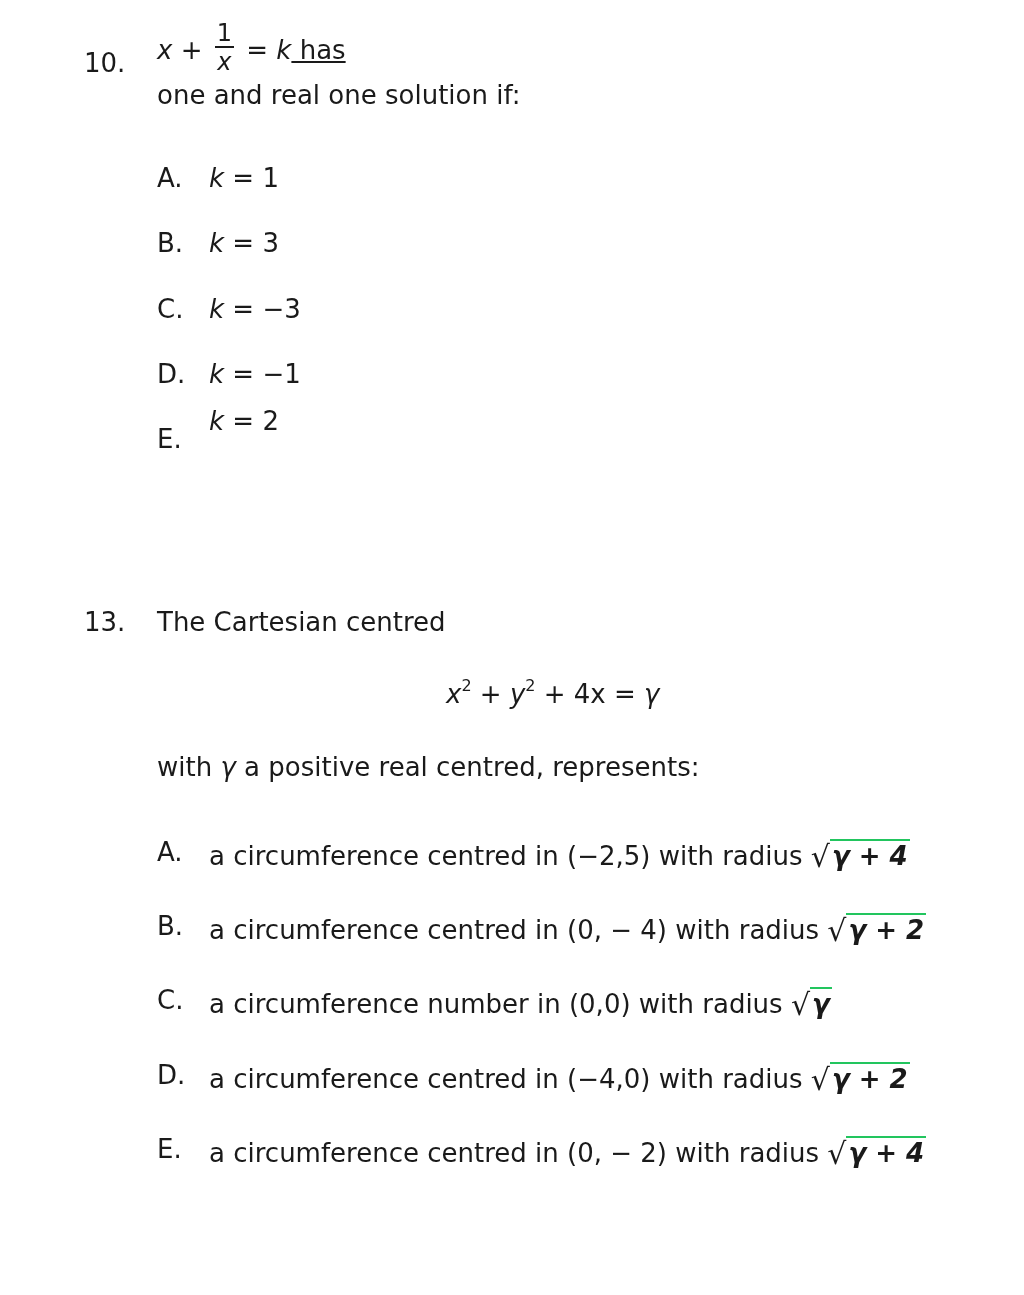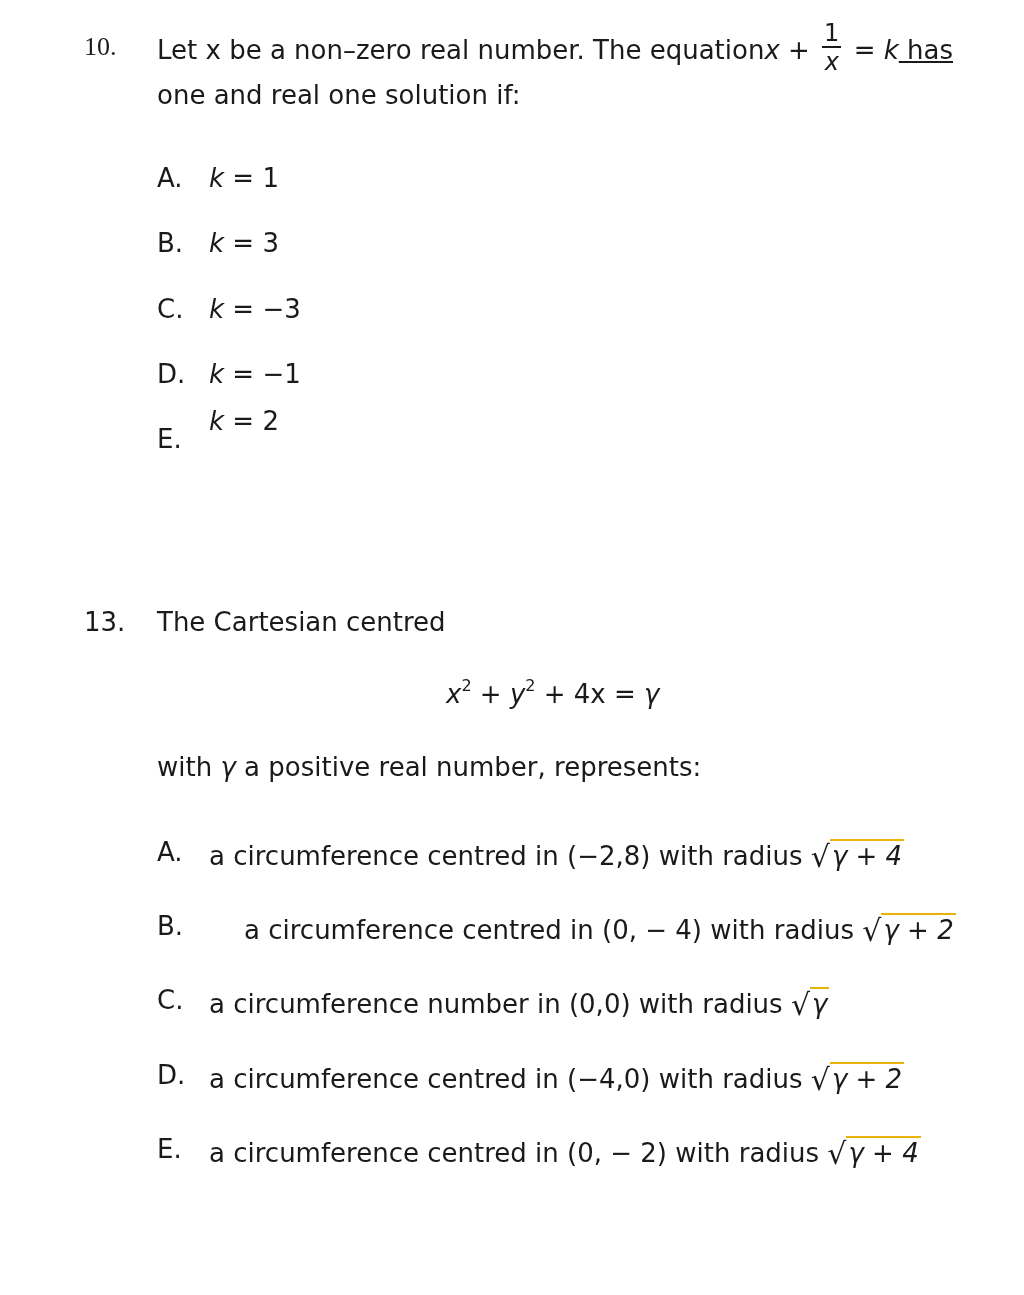--- a/index.html
+++ b/index.html
@@ -46,34 +46,34 @@
     .sqrt {
       display: inline-block;
       position: relative;
     }
     .sqrt .radic {
       font-size: 30px;
       position: relative;
       top: 2px;
     }
     .sqrt .radicand {
-      border-top: 2px solid #eab308;
+      border-top: 2px solid #22c55e;
       padding: 0 2px;
       display: inline-block;
       line-height: 30px;
+      font-weight: bold;
     }
     sup { font-size: 16px; position: relative; top: -2px; }
   </style>
 </head>
 <body>
 
 <div>
-  <span class="abs qnum" style="top:32px;font-family:Liberation Serif, serif;">10.</span>
+  <span class="abs qnum" style="top:48px;">10.</span>
   <div class="abs qtext" style="top:10px; height:80px; display:flex; align-items:center;">
-    <span>Let x be a non–zero real number. The equation </span>
     <span class="mi">x</span>
     <span style="white-space:pre;"> + </span>
     <span class="frac">
       <span class="num">1</span>
       <span class="den">x</span>
     </span>
     <span style="white-space:pre;"> = </span>
     <span class="mi">k</span>
     <span style="white-space:pre;text-decoration:underline;"> has</span>
   </div>
@@ -103,32 +103,32 @@
 
 <div>
   <span class="abs qnum" style="top:607px;">13.</span>
   <span class="abs qtext" style="top:607px;">The Cartesian centred</span>
 
   <div class="abs" style="top:678px; left:446px;">
     <span class="mi">x</span><sup>2</sup><span style="white-space:pre;"> + </span><span class="mi">y</span><sup>2</sup><span style="white-space:pre;"> + 4x = </span><span class="mi">γ</span>
   </div>
 
   <div class="abs qtext" style="top:752px;">
-    <span style="white-space:pre;">with </span><span class="mi">γ</span><span style="white-space:pre;"> a positive real number, represents:</span>
+    <span style="white-space:pre;">with </span><span class="mi">γ</span><span style="white-space:pre;"> a positive real centred, represents:</span>
   </div>
 
   <div>
     <span class="abs opt-letter" style="top:837px;">A.</span>
     <span class="abs opt-body" style="top:837px;">
-      <span style="white-space:pre;">a circumference centred in (−2,8) with radius </span><span class="sqrt"><span class="radic">√</span><span class="radicand mi">γ + 4</span></span>
+      <span style="white-space:pre;">a circumference centred in (−2,5) with radius </span><span class="sqrt"><span class="radic">√</span><span class="radicand mi">γ + 4</span></span>
     </span>
   </div>
   <div>
     <span class="abs opt-letter" style="top:911px;">B.</span>
-    <span class="abs opt-body" style="top:911px;margin-left:35px;">
+    <span class="abs opt-body" style="top:911px;">
       <span style="white-space:pre;">a circumference centred in (0, − 4) with radius </span><span class="sqrt"><span class="radic">√</span><span class="radicand mi">γ + 2</span></span>
     </span>
   </div>
   <div>
     <span class="abs opt-letter" style="top:985px;">C.</span>
     <span class="abs opt-body" style="top:985px;">
       <span style="white-space:pre;">a circumference number in (0,0) with radius </span><span class="sqrt"><span class="radic">√</span><span class="radicand mi">γ</span></span>
     </span>
   </div>
   <div>

